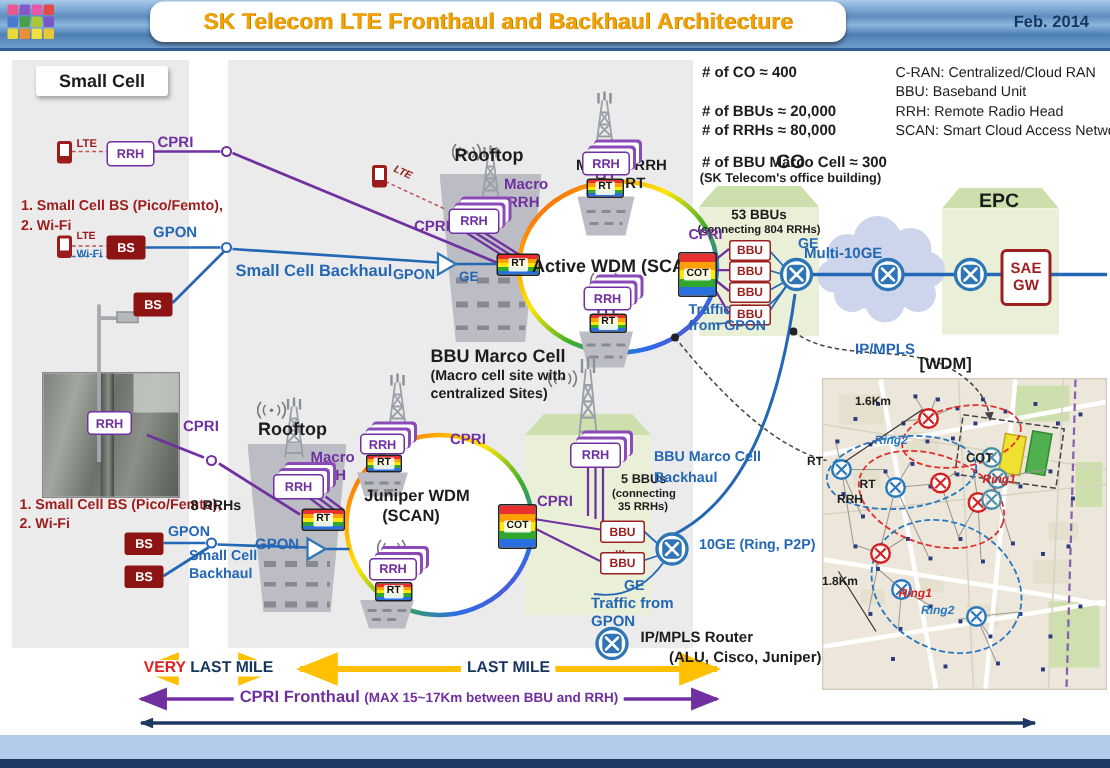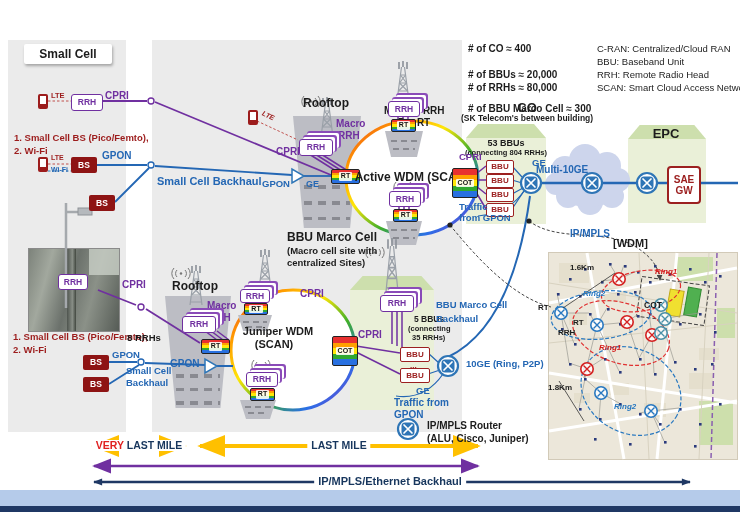--- a/index.html
+++ b/index.html
@@ -5,21 +5,21 @@
   html,body{margin:0;padding:0;background:#fff;}
   .stage{position:relative;width:740px;height:512px;background:#fff;overflow:hidden;
          font-family:"Liberation Sans","DejaVu Sans",sans-serif;}
   .abs{position:absolute;}
   .l{position:absolute;white-space:nowrap;font-weight:700;line-height:1;}
   .lc{transform:translateX(-50%);}
   .reg{font-weight:400;}
   .it{font-style:italic;}
   .purple{color:#7030a0;} .blue{color:#2467b4;} .navy{color:#17365d;}
   .dred{color:#9c1c1c;} .dark{color:#1c1c1c;} .red{color:#e02020;}
-  .teal{color:#31859c;} .orange{color:#e36c0a;} .ringred{color:#d42020;} .ringblue{color:#2878c0;}
+  .teal{color:#31859c;} .orange{color:#e36c0a;} .ringred{color:#d42020;margin-top:48px;} .ringblue{color:#2878c0;}
 
   
   .hdr{position:absolute;left:0;top:0;width:740px;height:32px;
        background:linear-gradient(180deg,#a9c9e9 0%,#85aed8 16%,#5e8ec0 34%,#8ab5dd 52%,#4f80b4 72%,#6f9dcb 100%);
        border-bottom:2px solid #2f5f94;}
   .logo{position:absolute;left:5px;top:3px;display:grid;grid-template-columns:repeat(4,7px);gap:1px;}
   .logo i{width:7px;height:7px;border-radius:1px;display:block;}
   .titlebox{position:absolute;left:100px;top:1px;width:464px;height:27px;background:#fff;
             border-radius:9px;box-shadow:0 2px 3px rgba(0,0,0,.45);display:flex;align-items:center;justify-content:center;}
   .title{font-size:15px;font-weight:800;color:#f2a202;text-shadow:.6px .6px 0 #b87d00;letter-spacing:.2px;}
@@ -63,20 +63,40 @@
   
   .foot{position:absolute;left:0;top:490px;width:740px;height:16px;background:#b5cbea;display:flex;align-items:center;}
   .fstrip{position:absolute;left:0;top:506px;width:740px;height:6px;background:#1f3864;}
   svg{overflow:visible;}
 </style>
 </head>
 <body>
 
 <div class="stage">
 
+  <div class="hdr">
+    <div class="logo">
+        <i style="background: rgb(232, 88, 144);"></i>
+        <i style="background: rgb(136, 88, 200);"></i>
+        <i style="background: rgb(232, 88, 168);"></i>
+        <i style="background: rgb(232, 72, 72);"></i>
+        <i style="background: rgb(72, 120, 208);"></i>
+        <i style="background: rgb(72, 160, 72);"></i>
+        <i style="background: rgb(168, 200, 56);"></i>
+        <i style="background: rgb(120, 88, 200);"></i>
+        <i style="background: rgb(232, 216, 56);"></i>
+        <i style="background: rgb(232, 144, 56);"></i>
+        <i style="background: rgb(240, 224, 64);"></i>
+        <i style="background: rgb(232, 200, 56);"></i>
+      </div>
+    <div class="titlebox">
+      <span class="title">SK Telecom LTE Fronthaul and Backhaul Architecture</span>
+    </div>
+    <span class="l navy" style="right:14px;top:10px;font-size:11px;">Feb. 2014</span>
+  </div>
 
   <div class="panel" style="left:8px;top:40px;width:118px;height:392px;"></div>
   <div class="panel" style="left:152px;top:40px;width:310px;height:392px;"></div>
 
   <div class="gbldg" style="left:293px;top:116px;width:68px;height:112px;">
     <div class="wr" style="top:62%;"></div>
       <div class="wr" style="top:76%;"></div>
       <div class="wr" style="top:90%;"></div>
   </div>
   <div class="gbldg" style="left:165px;top:296px;width:66px;height:112px;">
@@ -429,21 +449,21 @@
         <b>RT</b>
       </div>
     <div class="bx rrhbx stk" style="left:389px;top:191px;width:30px;height:14px;">
         <span>RRH</span>
       </div>
     <div class="bx rtbx" style="left:393px;top:209px;width:23px;height:11px;">
         <b>RT</b>
       </div>
 
     <span class="l dark lc" style="left:527px;top:101px;font-size:13px;">CO</span>
-    <span class="l dark lc" style="left:527px;top:114px;font-size:8.5px;">(SK Telecom's between building)</span>
+    <span class="l dark lc" style="left:527px;top:114px;font-size:8.5px;">(SK Telecom's office building)</span>
     <span class="l dark lc" style="left:506px;top:139px;font-size:9px;">53 BBUs</span>
     <span class="l dark lc" style="left:506px;top:149px;font-size:7.5px;">(connecting 804 RRHs)</span>
     <span class="l purple" style="left:459px;top:152px;font-size:9.5px;">CPRI</span>
     <div class="bx rtbx" style="left:452px;top:168px;width:24px;height:28px;">
         <b>COT</b>
       </div>
     <div class="bx bbubx" style="left:486px;top:160px;width:26px;height:12px;">
         <span>BBU</span>
       </div>
     <div class="bx bbubx" style="left:486px;top:174px;width:26px;height:12px;">
@@ -542,27 +562,27 @@
       </div>
     <span class="l dred" style="left:410px;top:362px;font-size:8px;">...</span>
     <div class="bx bbubx" style="left:400px;top:368px;width:28px;height:13px;">
         <span>BBU</span>
       </div>
     <span class="l blue" style="left:416px;top:386px;font-size:9.5px;">GE</span>
     <span class="l blue" style="left:394px;top:398px;font-size:10px;">Traffic from</span>
     <span class="l blue" style="left:394px;top:410px;font-size:10px;">GPON</span>
     <span class="l blue" style="left:466px;top:359px;font-size:9.5px;">10GE (Ring, P2P)</span>
     <span class="l dark" style="left:427px;top:421px;font-size:10px;">IP/MPLS Router</span>
-    <span class="l dark" style="left:427px;top:434px;font-size:10px;">(ALU, Cisco, Juniper)</span>
+    <span class="l dark" style="left:446px;top:434px;font-size:10px;">(ALU, Cisco, Juniper)</span>
     <span class="l blue" style="left:436px;top:300px;font-size:9.5px;">BBU Marco Cell</span>
     <span class="l blue" style="left:436px;top:314px;font-size:9.5px;">Backhaul</span>
 
     <span class="l lc mile" style="left:139px;top:440px;font-size:10.5px;"><span class="red">VERY</span><span class="navy"> LAST MILE</span></span>
     <span class="l lc mile navy" style="left:339px;top:440px;font-size:10.5px;">LAST MILE</span>
-    <span class="l lc mile navy" style="left:390px;top:476px;font-size:11px;">IP/MPLS/Ethernet Backhaul</span>
+    <span class="l lc mile purple" style="left:286px;top:460px;font-size:11px;"><span>CPRI Fronthaul </span><span style="font-size:9px;">(MAX 15~17Km between BBU and RRH)</span></span>
   </div>
 
   <div class="foot">
     
     
   </div>
   <div class="fstrip"></div>
 </div>
 
 </body></html>

